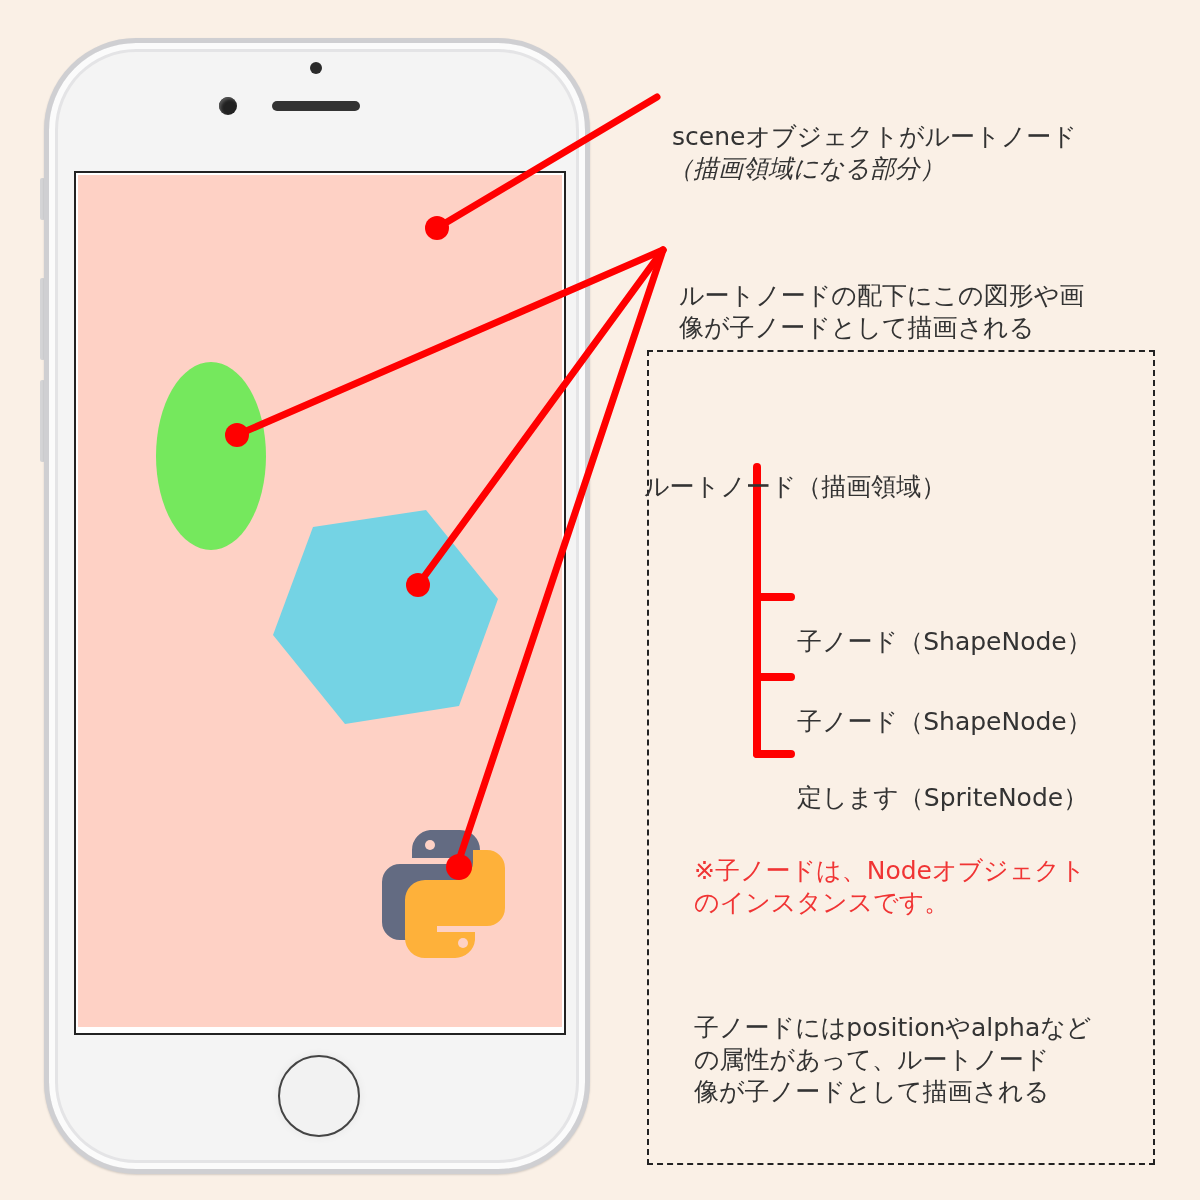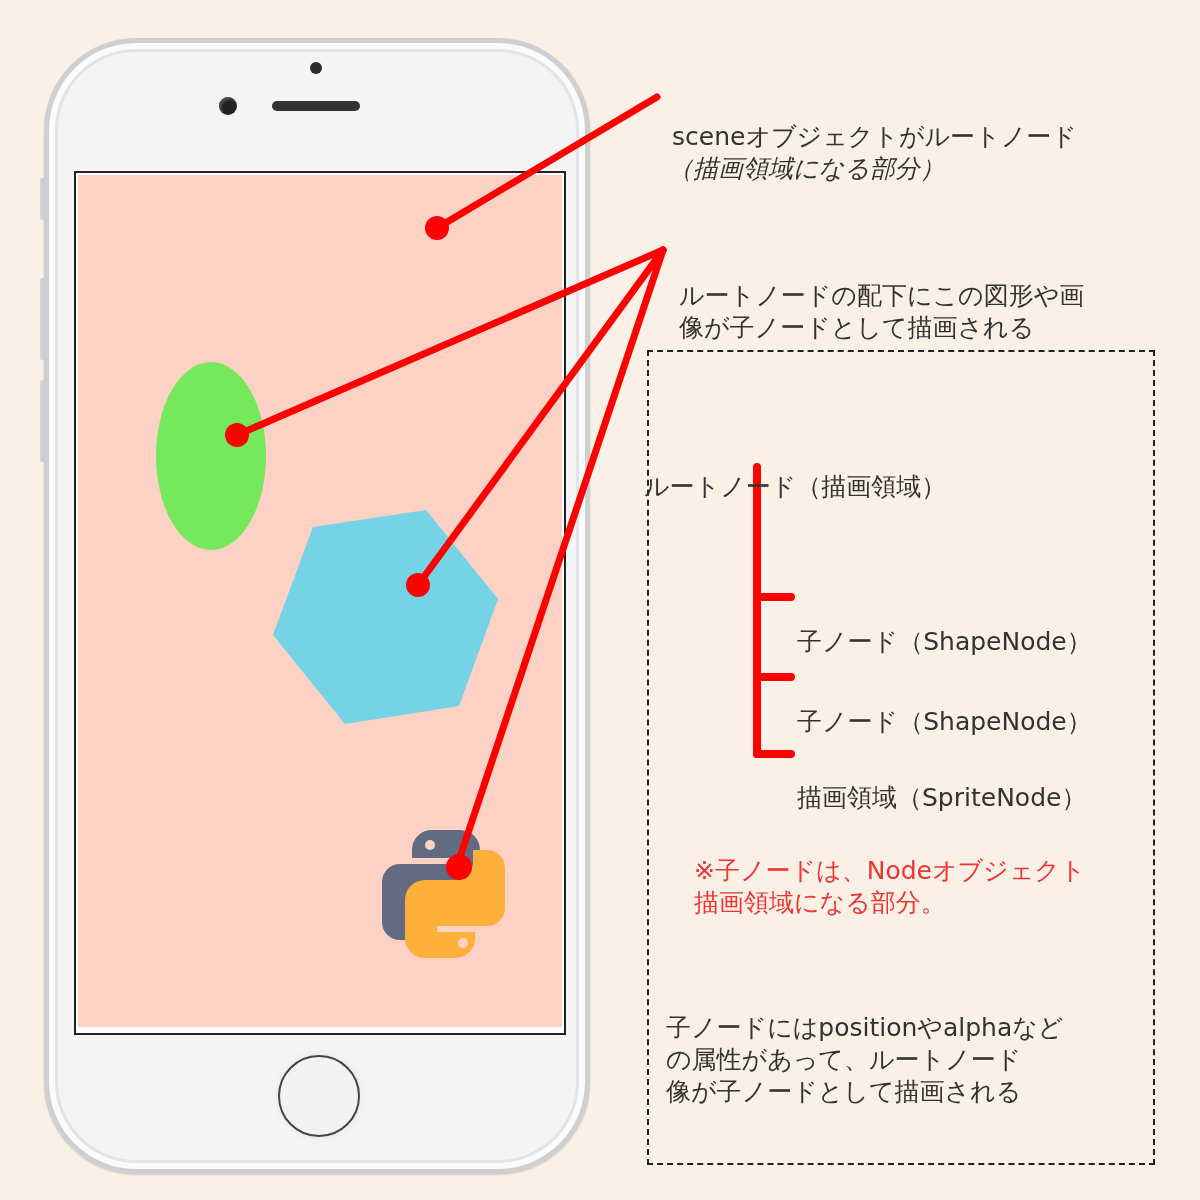--- a/index.html
+++ b/index.html
@@ -97,24 +97,24 @@
 <div class="txt" style="left:679px;top:236px;">
   <div>ルートノードの配下にこの図形や画</div>
   <div>像が子ノードとして描画される</div>
 </div>
 
 <div class="dashbox"></div>
 
 <div class="txt" style="left:644px;top:427px;">ルートノード（描画領域）</div>
 <div class="txt" style="left:797px;top:582px;">子ノード（ShapeNode）</div>
 <div class="txt" style="left:797px;top:662px;">子ノード（ShapeNode）</div>
-<div class="txt" style="left:797px;top:738px;">描画領域（SpriteNode）</div>
+<div class="txt" style="left:797px;top:738px;">定します（SpriteNode）</div>
 
 <div class="txt red" style="left:694px;top:811px;">
   <div>※子ノードは、Nodeオブジェクト</div>
-  <div>描画領域になる部分。</div>
+  <div>のインスタンスです。</div>
 </div>
 
-<div class="txt" style="left:666px;top:968px;">
+<div class="txt" style="left:694px;top:968px;">
   <div>子ノードにはpositionやalphaなど</div>
   <div>の属性があって、ルートノード</div>
   <div>像が子ノードとして描画される</div>
 </div>
 
 </body></html>

